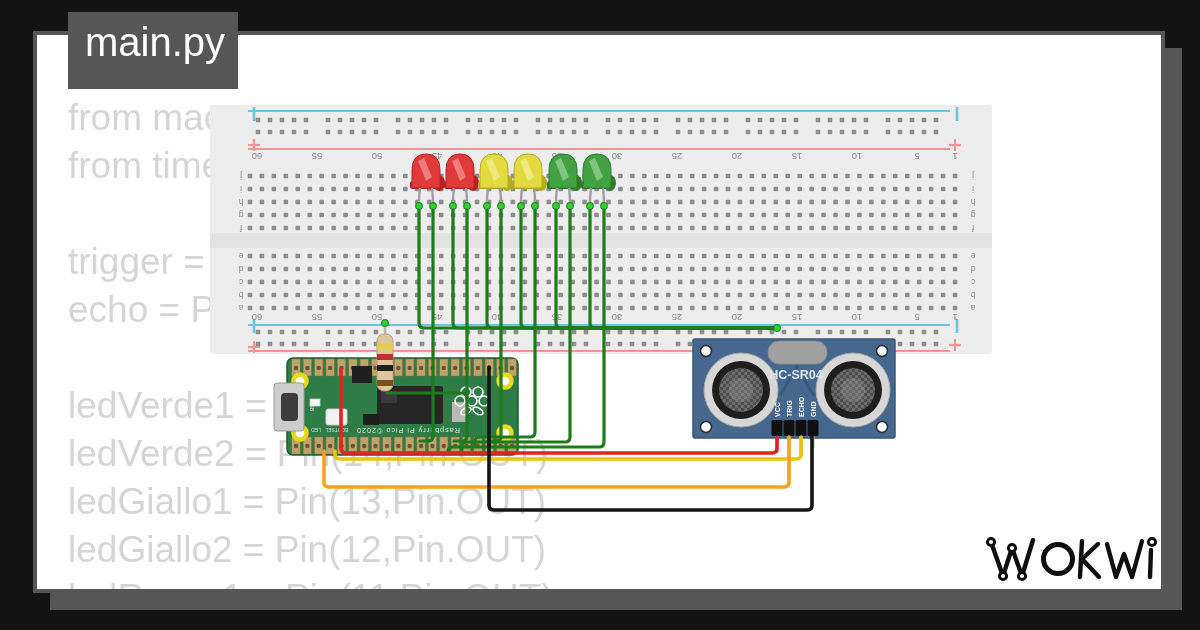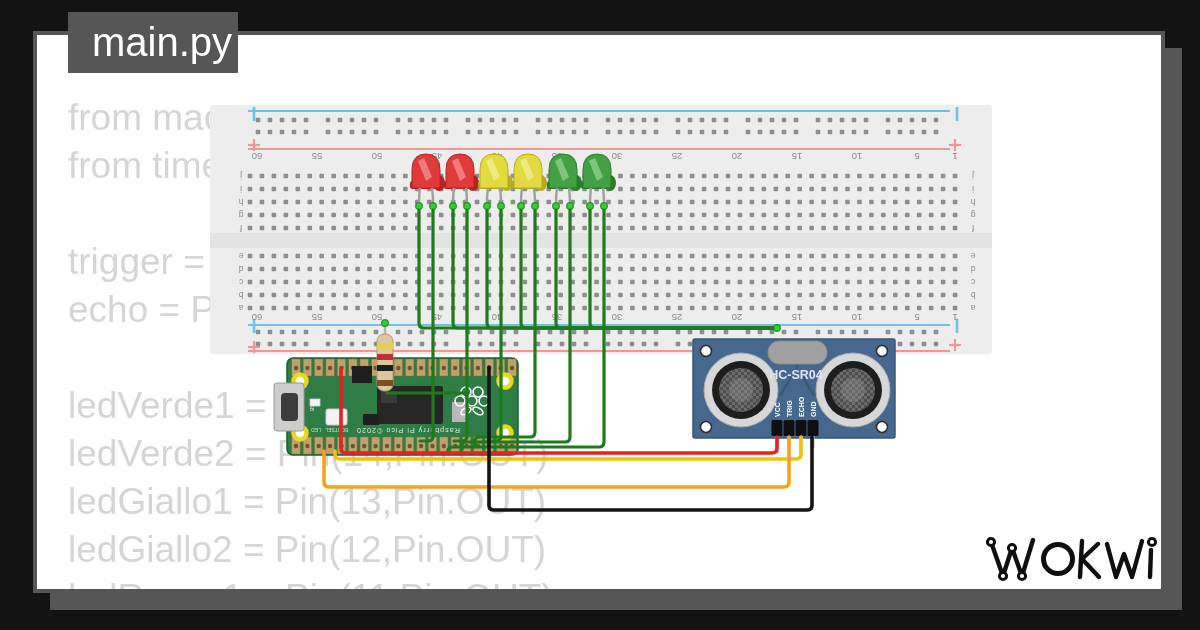--- a/index.html
+++ b/index.html
@@ -11,23 +11,23 @@
   .card-shadow{
     position:absolute;left:50px;top:48px;width:1132px;height:562px;
     background:#565656;
   }
   .card{
     position:absolute;left:33px;top:31px;width:1132px;height:562px;
     box-sizing:border-box;border:4px solid #565656;background:#ffffff;
     overflow:hidden;
   }
   .tab{
-    position:absolute;left:68px;top:12px;width:170px;height:61px;
+    position:absolute;left:68px;top:12px;width:170px;height:77px;
     background:#565656;color:#ffffff;
-    font-size:40px;line-height:61px;padding-left:24px;box-sizing:border-box;
+    font-size:40px;line-height:61px;padding-left:17px;box-sizing:border-box;
     z-index:4;
   }
   .code{
     position:absolute;left:31px;top:59px;
     font-size:37px;line-height:48px;color:#d5d5d5;white-space:pre;
   }
   .code .code-line{height:48px;}
   #circuit{
     position:absolute;left:0;top:0;z-index:3;pointer-events:none;
   }

